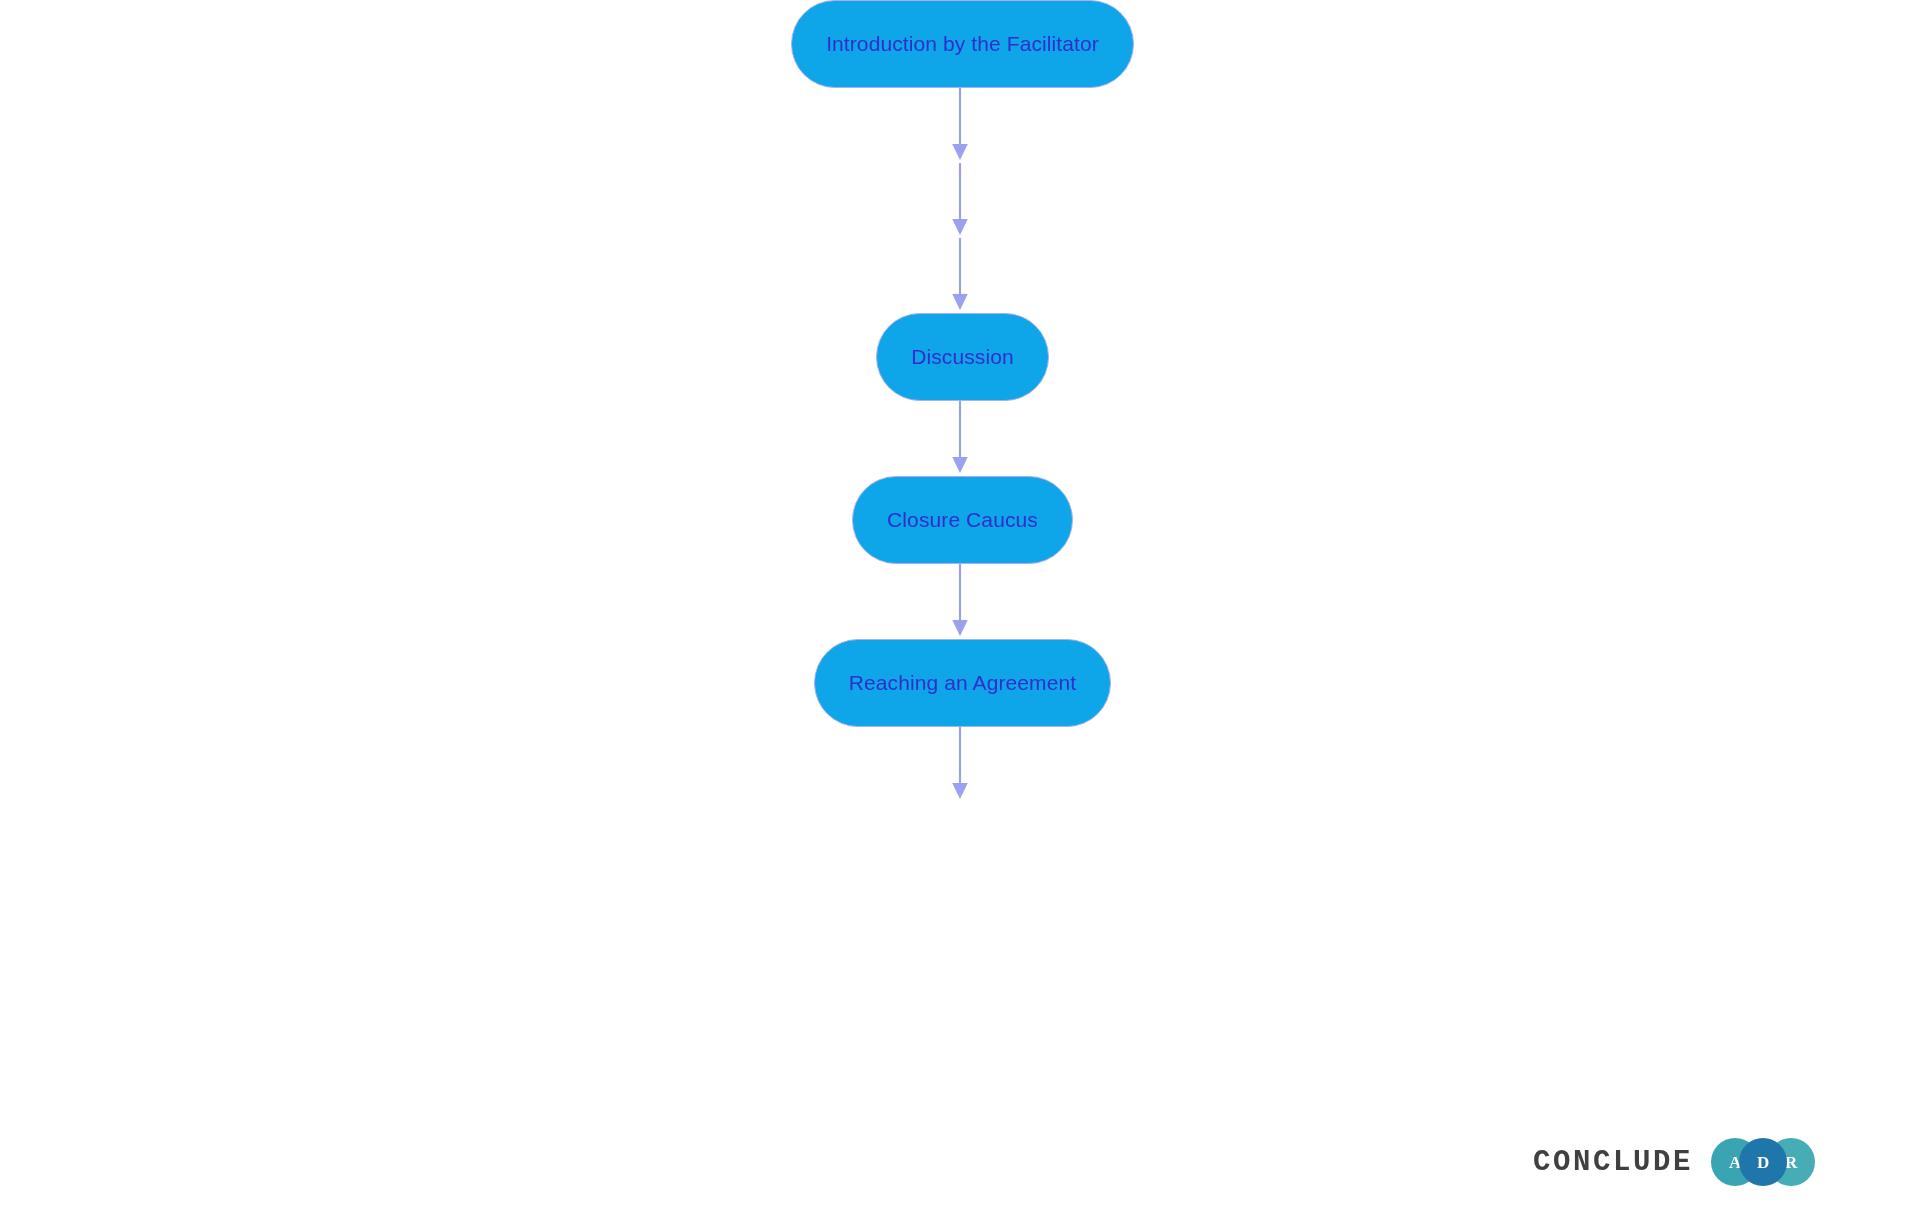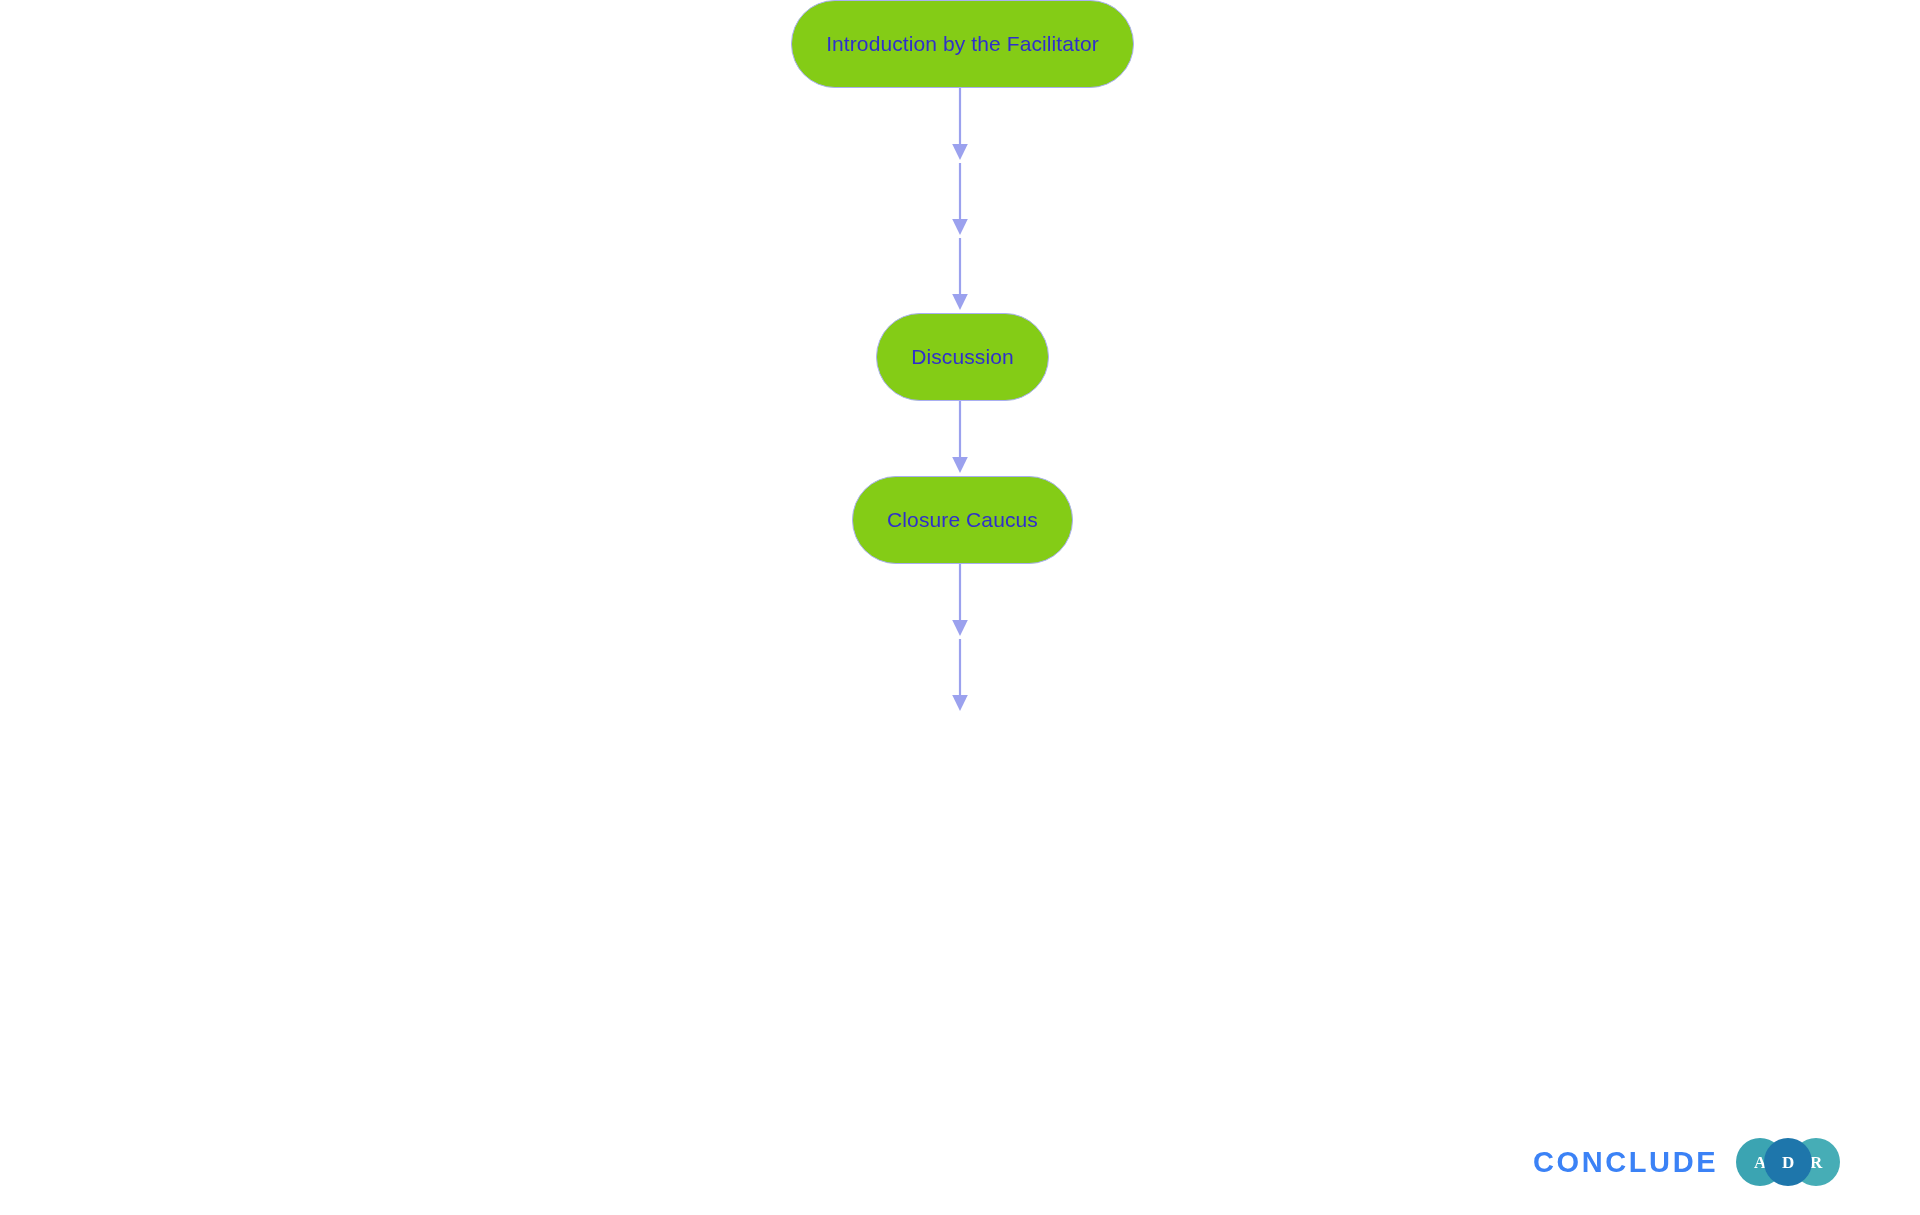--- a/index.html
+++ b/index.html
@@ -35,21 +35,21 @@
   }
 
   .node-row {
     display: flex;
     flex-direction: column;
     align-items: center;
     margin-left: 5px;
   }
 
   .flow-node {
-    background: #84cc16;
+    background: #0ea5e9;
     border: 1.6px solid #a9aff1;
     border-radius: 999px;
     color: #2f2fcc;
     font-family: "Liberation Sans", sans-serif;
     font-size: 21px;
     font-weight: 400;
     letter-spacing: 0.1px;
     height: 88px;
     box-sizing: border-box;
     display: flex;
@@ -69,24 +69,24 @@
   
   #brand-logo {
     position: absolute;
     left: 1533px;
     top: 1138px;
     display: flex;
     align-items: center;
     gap: 18px;
   }
   .brand-wordmark {
-    font-family: Liberation Sans, sans-serif;
+    font-family: Liberation Mono, monospace;
     font-size: 29px;
     font-weight: 700;
-    color: #3b82f6;
+    color: #404040;
     letter-spacing: 2.6px;
     line-height: 1;
     white-space: nowrap;
   }
   .brand-circles {
     position: relative;
     width: 104px;
     height: 48px;
   }
   .brand-circle {
@@ -147,20 +147,23 @@
 
     <div class="node-row">
       <div class="flow-node">Closure Caucus</div>
     </div>
 
     <svg class="connector" viewBox="0 0 24 75">
       <line x1="12" y1="0" x2="12" y2="58" stroke="#9ba1ee" stroke-width="2.2"></line>
       <polygon points="12,72 4.2,56 19.8,56" fill="#9ba1ee"></polygon>
     </svg>
 
+    <div class="node-row">
+      <div class="flow-node">Reaching an Agreement</div>
+    </div>
 
     <svg class="connector" viewBox="0 0 24 75">
       <line x1="12" y1="0" x2="12" y2="58" stroke="#9ba1ee" stroke-width="2.2"></line>
       <polygon points="12,72 4.2,56 19.8,56" fill="#9ba1ee"></polygon>
     </svg>
 
 
   </div>
 
   <div id="brand-logo">

